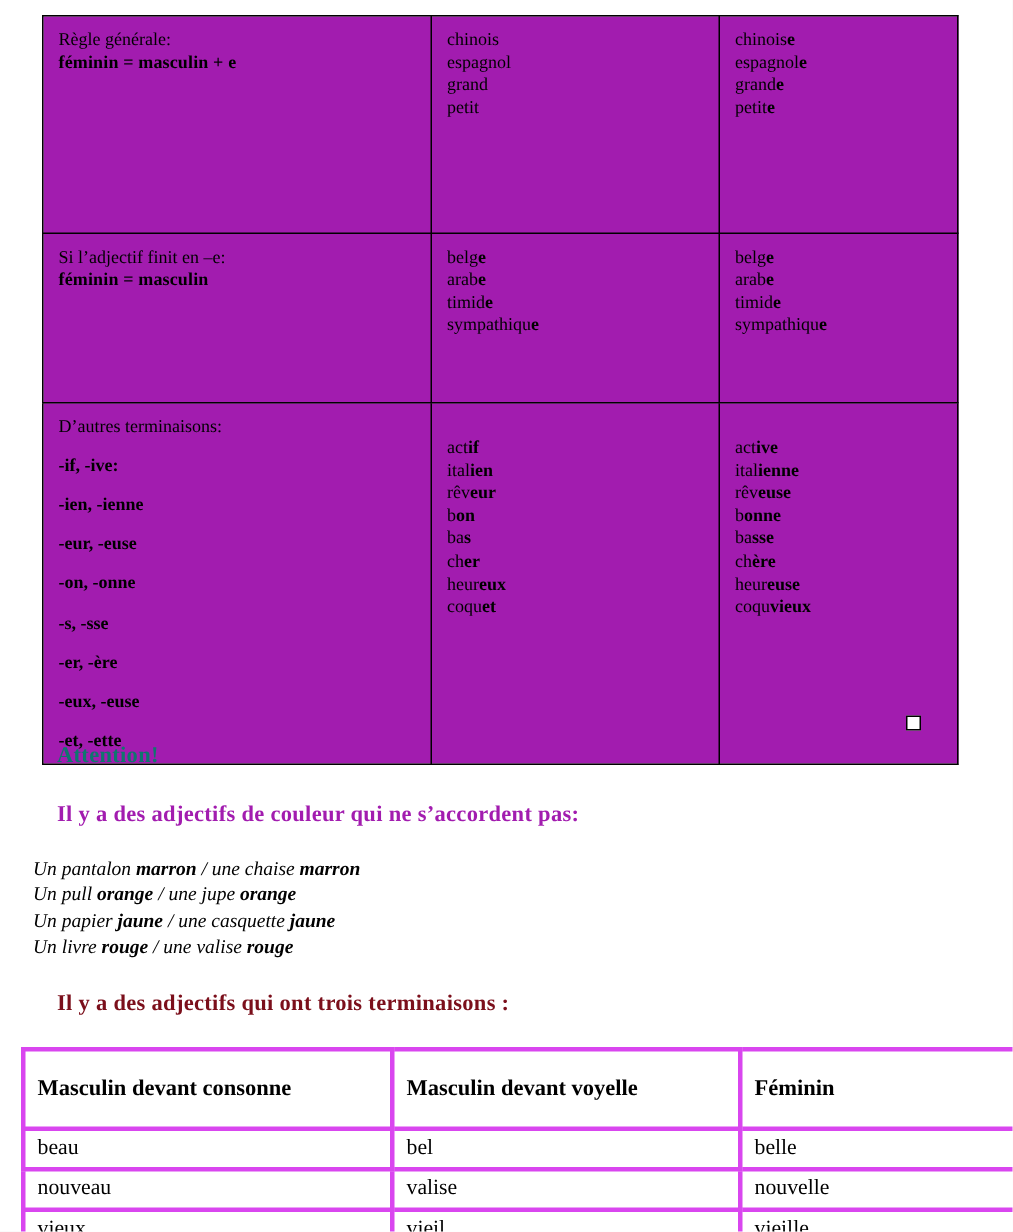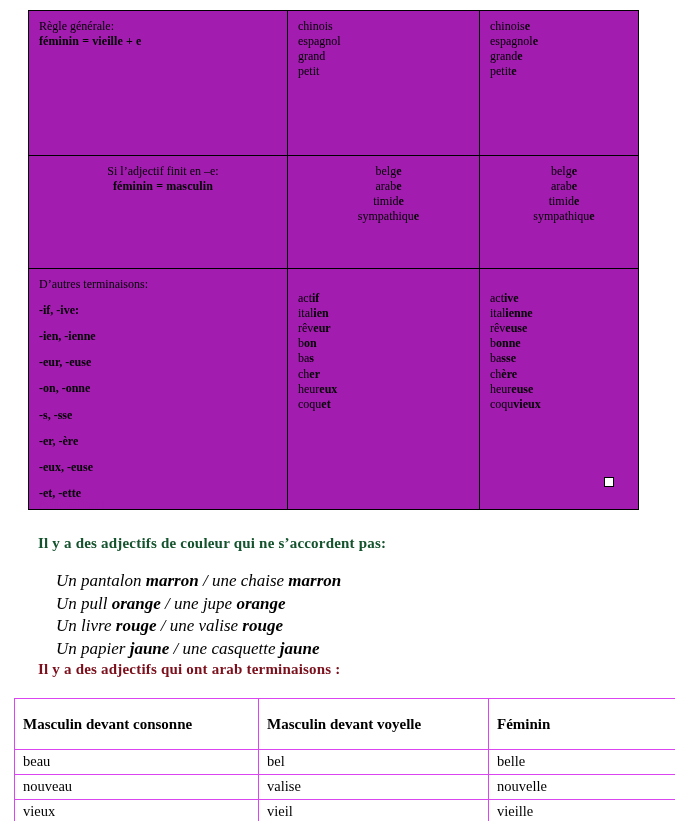--- a/index.html
+++ b/index.html
@@ -39,21 +39,21 @@
     vertical-align: top;
     padding: 8px 0 8px 10px;
     font-size: 12px;
     line-height: 1.26;
   }
   .rules-table td.col-rule   { width: 248px; }
   .rules-table td.col-masc   { width: 181px; }
   .rules-table td.col-fem    { width: 148px; }
 
   .rules-table tr.row-1 td { height: 128px; }
-  .rules-table tr.row-2 td { height: 96px; text-align: center; }
+  .rules-table tr.row-2 td { height: 96px; }
   .rules-table tr.row-3 td { height: 206px; }
 
   .rule-title { display: block; }
   .rule-formula { display: block; font-weight: bold; letter-spacing: .1px; }
   .ending-line { display: block; font-weight: bold; margin-top: 11px; }
 
   .word { display: block; white-space: nowrap; }
   .word b { font-weight: bold; }
 
   
@@ -70,39 +70,39 @@
     background: #ffffff;
   }
 
   
   .attention {
     position: absolute;
     left: 38px;
     top: 496px;
     font-size: 15px;
     font-weight: bold;
+    color: #0f766e;
+    letter-spacing: .2px;
+  }
+  .couleur-line {
+    position: absolute;
+    left: 38px;
+    top: 535px;
+    font-size: 15px;
+    font-weight: bold;
     color: #a21caf;
     letter-spacing: .2px;
-  }
-  .couleur-line {
-    position: absolute;
-    left: 38px;
-    top: 535px;
-    font-size: 15px;
-    font-weight: bold;
-    color: #14532d;
-    letter-spacing: .2px;
     white-space: nowrap;
   }
 
   .examples {
     position: absolute;
-    left: 56px;
+    left: 22px;
     top: 570px;
-    font-size: 17px;
+    font-size: 13px;
     line-height: 1.33;
     font-style: italic;
     color: #000000;
     white-space: nowrap;
   }
   .examples div { white-space: nowrap; }
   .examples b { font-weight: bold; font-style: italic; }
 
   .trois-line {
     position: absolute;
@@ -119,21 +119,21 @@
   .forms-table {
     position: absolute;
     left: 14px;
     top: 698px;
     width: 646px;
     border-collapse: collapse;
     table-layout: fixed;
     background: #ffffff;
   }
   .forms-table th, .forms-table td {
-    border: 1px solid #d946ef;
+    border: 3px solid #d946ef;
     background: #ffffff;
     text-align: left;
     vertical-align: middle;
     padding: 2px 0 2px 8px;
     font-size: 14.5px;
     line-height: 1.2;
     font-weight: normal;
   }
   .forms-table th {
     font-weight: bold;
@@ -149,21 +149,21 @@
 <body>
 
 <div class="page">
 
   <table class="rules-table">
     <tbody>
 
       <tr class="row-1">
         <td class="col-rule">
           <span class="rule-title">Règle générale:</span>
-          <span class="rule-formula">féminin = vieille + e</span>
+          <span class="rule-formula">féminin = masculin + e</span>
         </td>
         <td class="col-masc">
           <div>
               <span class="word">chinois</span>
               <span class="word">espagnol</span>
               <span class="word">grand</span>
               <span class="word">petit</span>
             </div>
         </td>
         <td class="col-fem">
@@ -244,25 +244,25 @@
 
   <div class="resize-handle"></div>
 
   <div class="attention">Attention!</div>
 
   <div class="couleur-line">Il y a des adjectifs de couleur qui ne s’accordent pas:</div>
 
   <div class="examples">
       <div>Un pantalon <b>marron</b> / une chaise <b>marron</b></div>
       <div>Un pull <b>orange</b> / une jupe <b>orange</b></div>
+      <div>Un papier <b>jaune</b> / une casquette <b>jaune</b></div>
       <div>Un livre <b>rouge</b> / une valise <b>rouge</b></div>
-      <div>Un papier <b>jaune</b> / une casquette <b>jaune</b></div>
     </div>
 
-  <div class="trois-line">Il y a des adjectifs qui ont arab terminaisons :</div>
+  <div class="trois-line">Il y a des adjectifs qui ont trois terminaisons :</div>
 
   <table class="forms-table">
     <thead>
       <tr>
         <th class="c1">Masculin devant consonne</th>
         <th class="c2">Masculin devant voyelle</th>
         <th class="c3">Féminin</th>
       </tr>
     </thead>
     <tbody>

